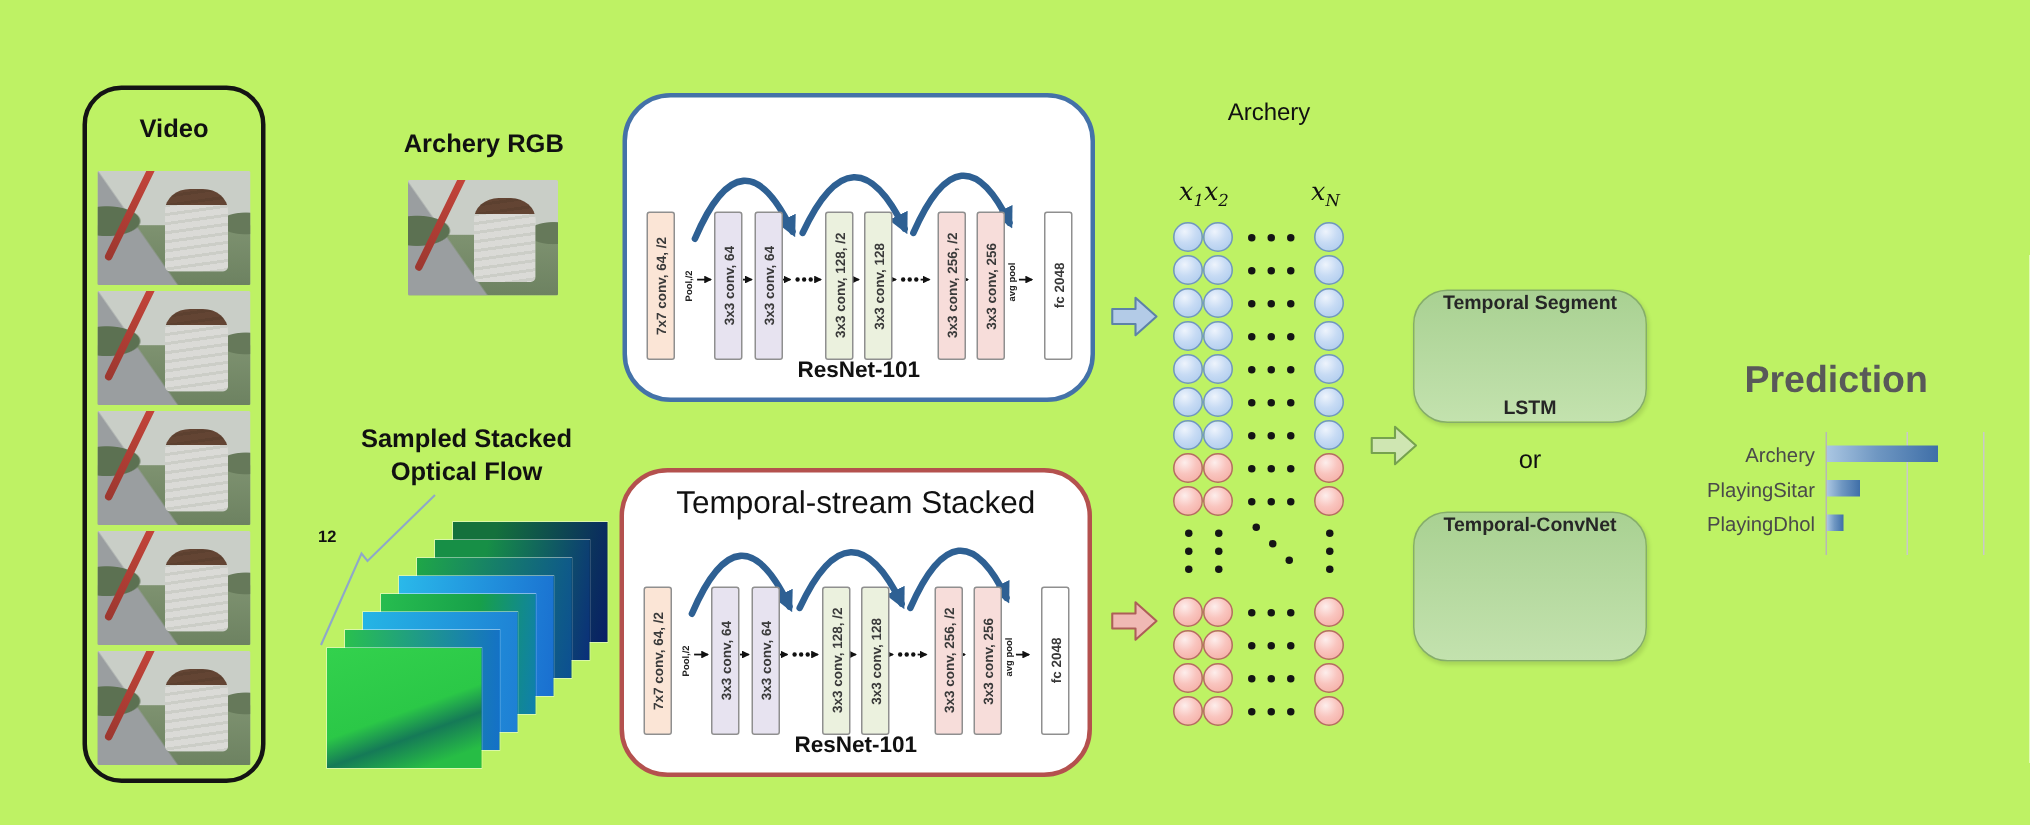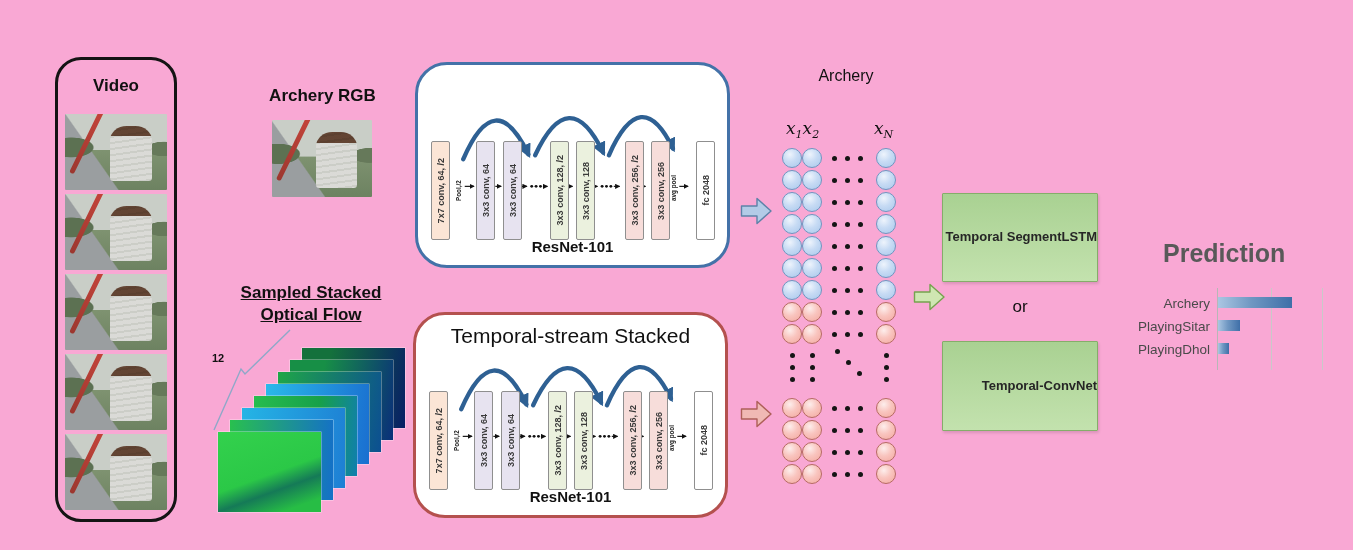--- a/index.html
+++ b/index.html
@@ -1,16 +1,16 @@
 <!DOCTYPE html>
 <html><head>
 <meta charset="utf-8">
 <style>
   html,body{margin:0;padding:0;background:#fff;}
-  .canvas{position:relative;width:1353px;height:550px;background:#f9a8d4;overflow:hidden;
+  .canvas{position:relative;width:1353px;height:550px;background:#bef264;overflow:hidden;
           font-family:"Liberation Sans",sans-serif;color:#111;}
   .abs{position:absolute;}
   
   .video-box{left:55px;top:57px;width:122px;height:465px;border:3.5px solid #141414;border-radius:26px;box-sizing:border-box;}
   .video-title{left:0;top:16px;width:100%;text-align:center;font-size:17px;font-weight:600;}
   .scene{position:absolute;overflow:hidden;border-radius:1px;
     background:
       radial-gradient(ellipse at 6% 44%, #5c7152 0 16%, transparent 17%),
       radial-gradient(ellipse at 97% 46%, #66795a 0 12%, transparent 13%),
       linear-gradient(55deg, #9a9ea0 34%, transparent 35%),
@@ -21,21 +21,21 @@
                  repeating-linear-gradient(172deg,#ececea 0 4px,#dcded9 4px 6px);
       background-blend-mode:multiply;border-radius:40% 40% 8% 8% / 26% 26% 6% 6%;}
   .scene::after{content:"";position:absolute;left:20%;top:-14%;width:5%;height:98%;
       background:linear-gradient(#c7453b,#9c372f);transform:rotate(26deg);border-radius:3px;}
   .vf{left:7px;width:102px;height:76px;}
   .vf1{top:54px;} .vf2{top:134px;} .vf3{top:214px;} .vf4{top:294px;} .vf5{top:374px;}
   
   .rgb-label{left:240px;top:86px;width:165px;text-align:center;font-size:17px;font-weight:600;}
   .rgb-img{left:272px;top:120px;width:100px;height:77px;}
   
-  .flow-label{left:222px;top:282px;width:178px;text-align:center;font-size:17px;font-weight:600;line-height:1.3;text-decoration:underline;}
+  .flow-label{left:222px;top:282px;width:178px;text-align:center;font-size:17px;font-weight:600;line-height:1.3;}
   .flow-stack{left:210px;top:336px;width:210px;height:180px;}
   .fl{position:absolute;width:103px;height:80px;box-shadow:0 0 0 .5px rgba(255,255,255,.6);}
   .fl1{left:8px;top:96px;z-index:8;background:linear-gradient(160deg,#33d14d 0%,#2bc847 52%,#157a57 68%,#27bd45 88%);}
   .fl2{left:20px;top:84px;z-index:7;background:linear-gradient(92deg,#29c04e,#1470c8);}
   .fl3{left:32px;top:72px;z-index:6;background:linear-gradient(96deg,#25b5e5,#1e7fd4);}
   .fl4{left:44px;top:60px;z-index:5;background:linear-gradient(96deg,#27bd4f,#17a04a 60%,#0f7fae);}
   .fl5{left:56px;top:48px;z-index:4;background:linear-gradient(96deg,#2ab9ea,#1a6fd0);}
   .fl6{left:68px;top:36px;z-index:3;background:linear-gradient(100deg,#1fa747,#0c4f92);}
   .fl7{left:80px;top:24px;z-index:2;background:linear-gradient(100deg,#178f46 30%,#0a2f7a);}
   .fl8{left:92px;top:12px;z-index:1;background:linear-gradient(100deg,#14713c 25%,#081f66);}
@@ -70,25 +70,25 @@
   .c1{left:1px;} .c2{left:21px;} .cn{left:95px;}
   .hdots{position:absolute;left:51px;top:8px;width:31px;display:flex;justify-content:space-between;}
   .hdots i{width:5px;height:5px;background:#151515;border-radius:50%;}
   .vgap{position:relative;height:52px;}
   .vgap i{position:absolute;width:5px;height:5px;background:#151515;border-radius:50%;}
   .v1a{left:9px;top:7px;}.v1b{left:9px;top:19px;}.v1c{left:9px;top:31px;}
   .v2a{left:29px;top:7px;}.v2b{left:29px;top:19px;}.v2c{left:29px;top:31px;}
   .vna{left:103px;top:7px;}.vnb{left:103px;top:19px;}.vnc{left:103px;top:31px;}
   .d1{left:54px;top:3px;}.d2{left:65px;top:14px;}.d3{left:76px;top:25px;}
   
-  .green-box{width:156px;border-radius:1px;box-sizing:border-box;border:1.5px solid #85ad6a;
+  .green-box{width:156px;border-radius:23px;box-sizing:border-box;border:1.5px solid #85ad6a;
       background:linear-gradient(180deg,#a9d192 0%,#c3e2ae 100%);
-      display:flex;flex-direction:row;align-items:center;justify-content:flex-end;
+      display:flex;flex-direction:column;align-items:center;justify-content:space-between;
       font-size:13px;font-weight:700;color:#262626;line-height:1.3;box-shadow:1px 2px 3px rgba(0,0,0,.12);}
-  .gb1{left:942px;top:193px;height:89px;} .gb2{left:942px;top:341px;height:90px;}
+  .gb1{left:942px;top:193px;height:89px;} .gb2{left:942px;top:341px;height:100px;}
   .or-label{left:942px;top:297px;width:156px;text-align:center;font-size:17px;font-weight:400;}
   
   .pred-title{left:1163px;top:239px;font-size:25px;font-weight:700;color:#595959;}
   .pred-labels{left:1118px;top:296px;width:92px;font-size:13.5px;color:#4a4a4a;}
   .pred-labels div{height:23px;text-align:right;}
   .pred-plot{left:1217px;top:288px;width:106px;height:82px;border-left:1.2px solid #b7b7b7;box-sizing:border-box;}
   .gl{position:absolute;top:0;width:1.2px;height:100%;background:#c9c9c9;}
   .gl1{left:50%;} .gl2{right:0;}
   .bar{position:absolute;left:0;height:11px;background:linear-gradient(90deg,#aac6e2 0%,#6f97c2 45%,#3f6fa8 100%);}
   .bar1{top:9px;} .bar2{top:32px;} .bar3{top:55px;}

